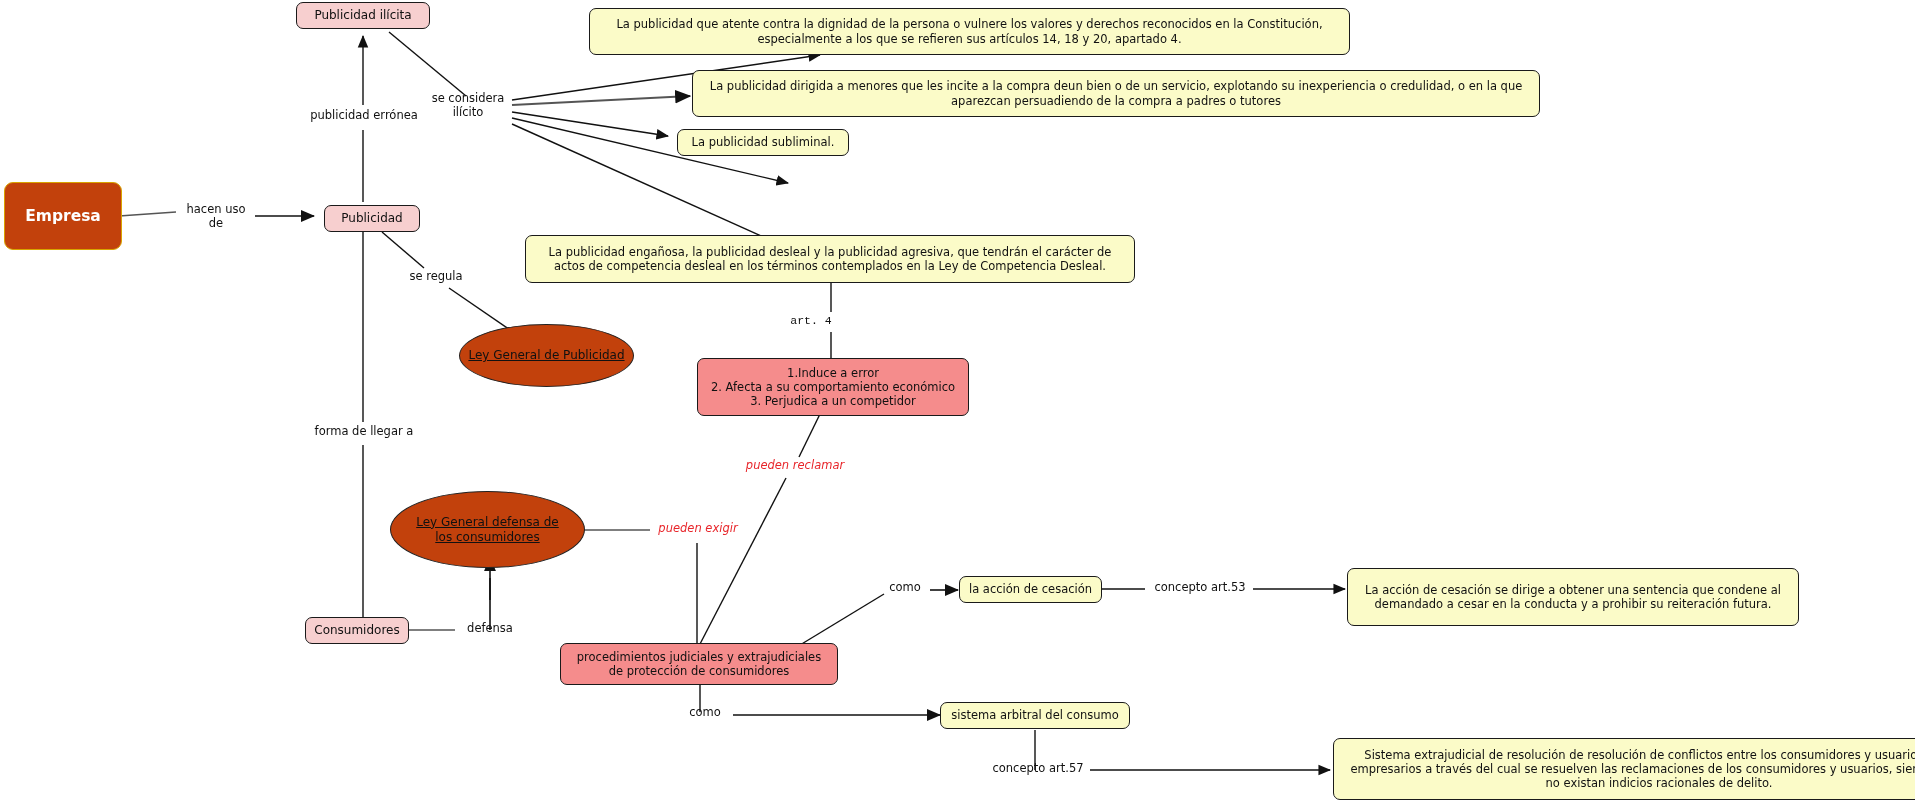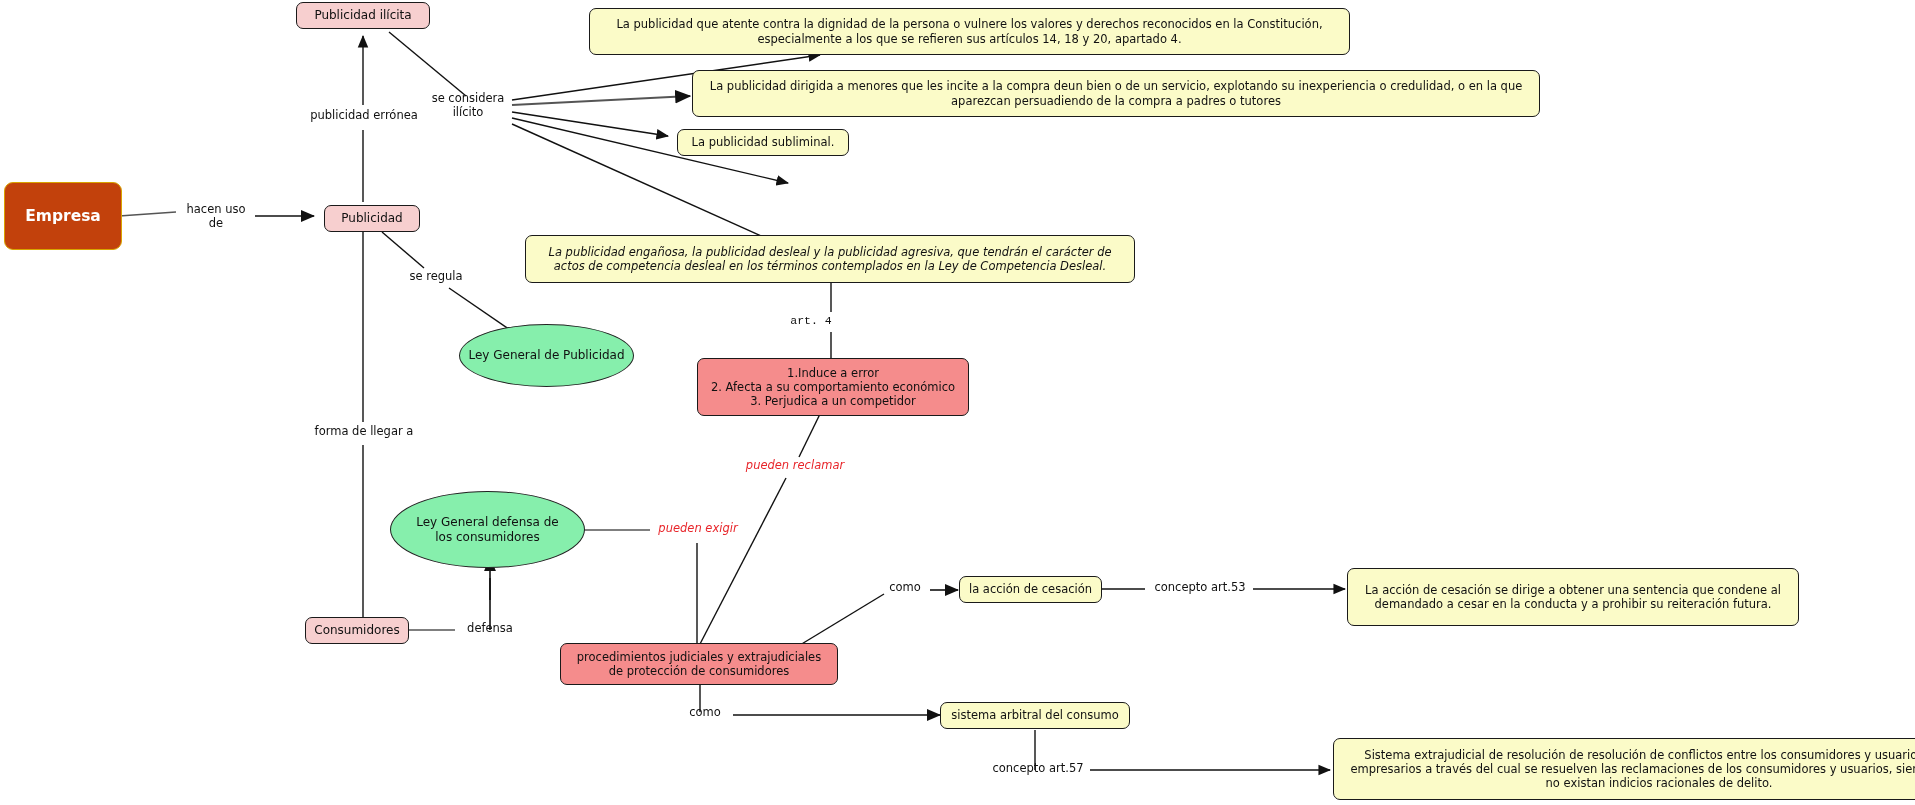--- a/index.html
+++ b/index.html
@@ -42,23 +42,24 @@
   .n-pink   { background: #f7cfcf; border-color: #1a1a1a; }
   .n-red    { background: #f58c8c; border-color: #1a1a1a; }
   .n-orange {
     background: #c2410c;
     border: 1.6px solid #d9a300;
     border-radius: 9px;
     color: #ffffff;
     font-weight: bold;
   }
   .n-ellipse {
-    background: #86efac;
+    background: #c2410c;
     border: 1.6px solid #222222;
     border-radius: 50%;
+    text-decoration: underline;
   }
   .edge-label {
     position: absolute;
     text-align: center;
     color: #111111;
     background: transparent;
     z-index: 4;
     line-height: 1.2;
     white-space: pre-line;
   }
@@ -140,21 +141,21 @@
 
   <div class="node node-rect n-pink t12" style="left:305px; top:617px; width:104px; height:27px;">Consumidores</div>
 
   <div class="node node-rect n-yellow t11" style="left:589px; top:8px; width:761px; height:47px; padding:2px 8px;">La publicidad que atente contra la dignidad de la persona o vulnere los valores y derechos reconocidos en la Constitución, especialmente a los que se refieren sus artículos 14, 18 y 20, apartado 4.</div>
 
   <div class="node node-rect n-yellow t11" style="left:692px; top:70px; width:848px; height:47px; padding:2px 8px;">La publicidad dirigida a menores que les incite a la compra deun bien o de un servicio, explotando su inexperiencia o credulidad, o en la que aparezcan persuadiendo de la compra a padres o tutores</div>
 
   <div class="node node-rect n-yellow t11" style="left:677px; top:129px; width:172px; height:27px;">La publicidad subliminal.</div>
 
 
-  <div class="node node-rect n-yellow t11" style="left:525px; top:235px; width:610px; height:48px; padding:2px 10px;font-style:italic;">La publicidad engañosa, la publicidad desleal y la publicidad agresiva, que tendrán el carácter de actos de competencia desleal en los términos contemplados en la Ley de Competencia Desleal.</div>
+  <div class="node node-rect n-yellow t11" style="left:525px; top:235px; width:610px; height:48px; padding:2px 10px;">La publicidad engañosa, la publicidad desleal y la publicidad agresiva, que tendrán el carácter de actos de competencia desleal en los términos contemplados en la Ley de Competencia Desleal.</div>
 
   <div class="node node-rect n-red t11" style="left:697px; top:358px; width:272px; height:58px; white-space:pre-line; padding:2px 6px;">1.Induce a error
 2. Afecta a su comportamiento económico
 3. Perjudica a un competidor</div>
 
   <div class="node node-rect n-red t11" style="left:560px; top:643px; width:278px; height:42px; padding:2px 8px;">procedimientos judiciales y extrajudiciales de protección de consumidores</div>
 
   <div class="node node-rect n-yellow t11" style="left:959px; top:576px; width:143px; height:27px;">la acción de cesación</div>
 
   <div class="node node-rect n-yellow t11" style="left:940px; top:702px; width:190px; height:27px;">sistema arbitral del consumo</div>

